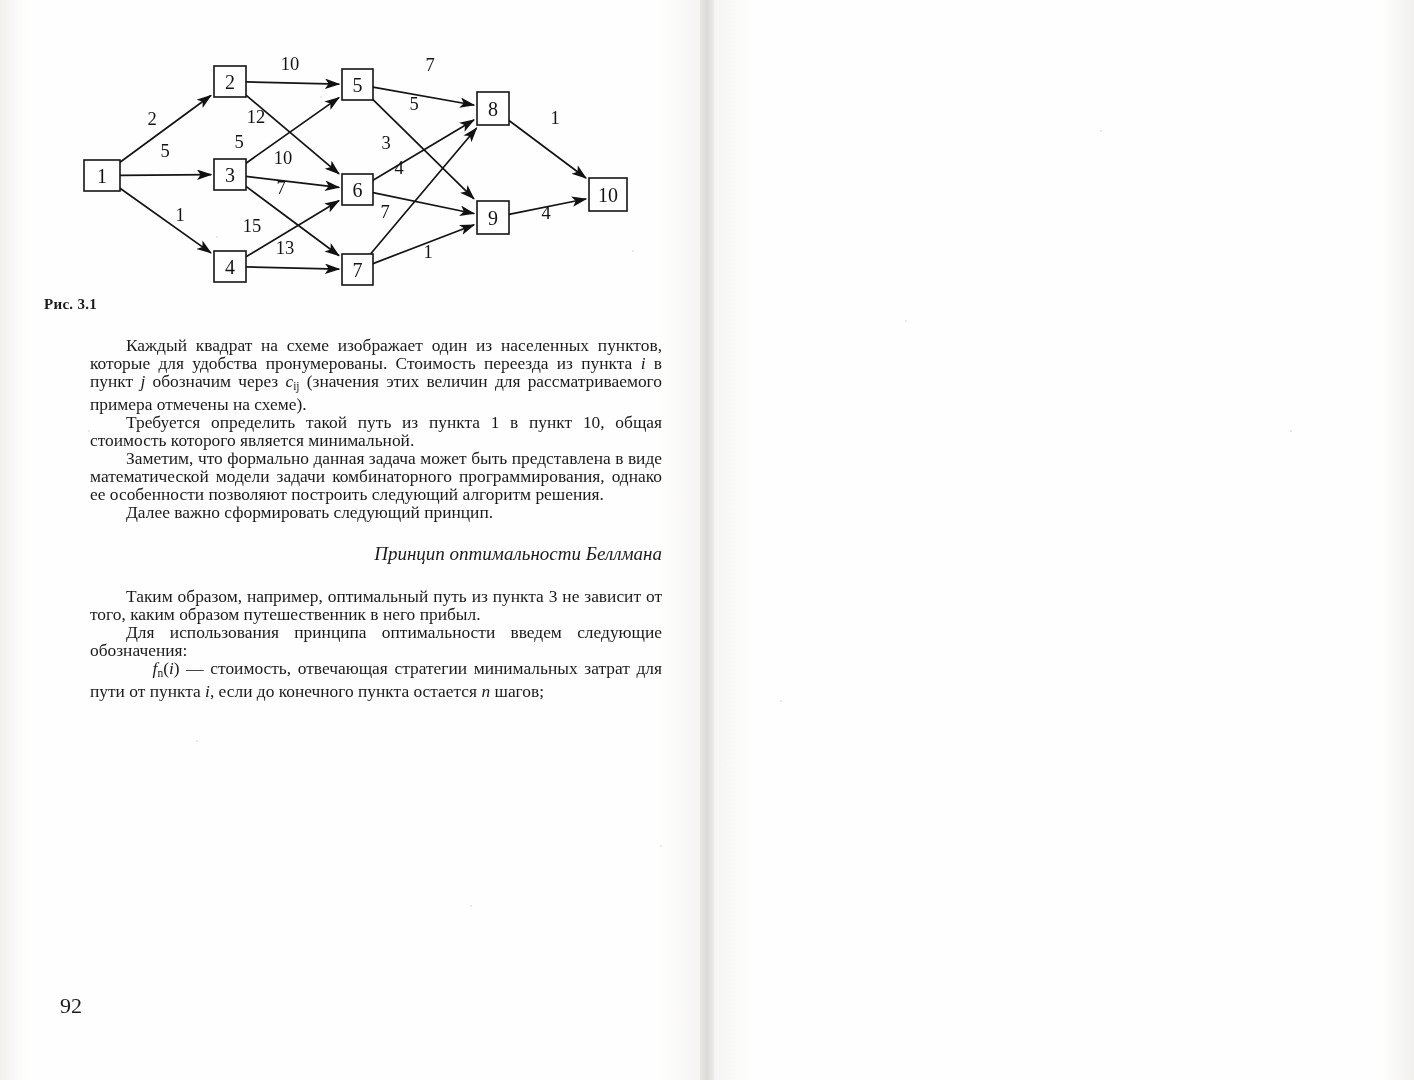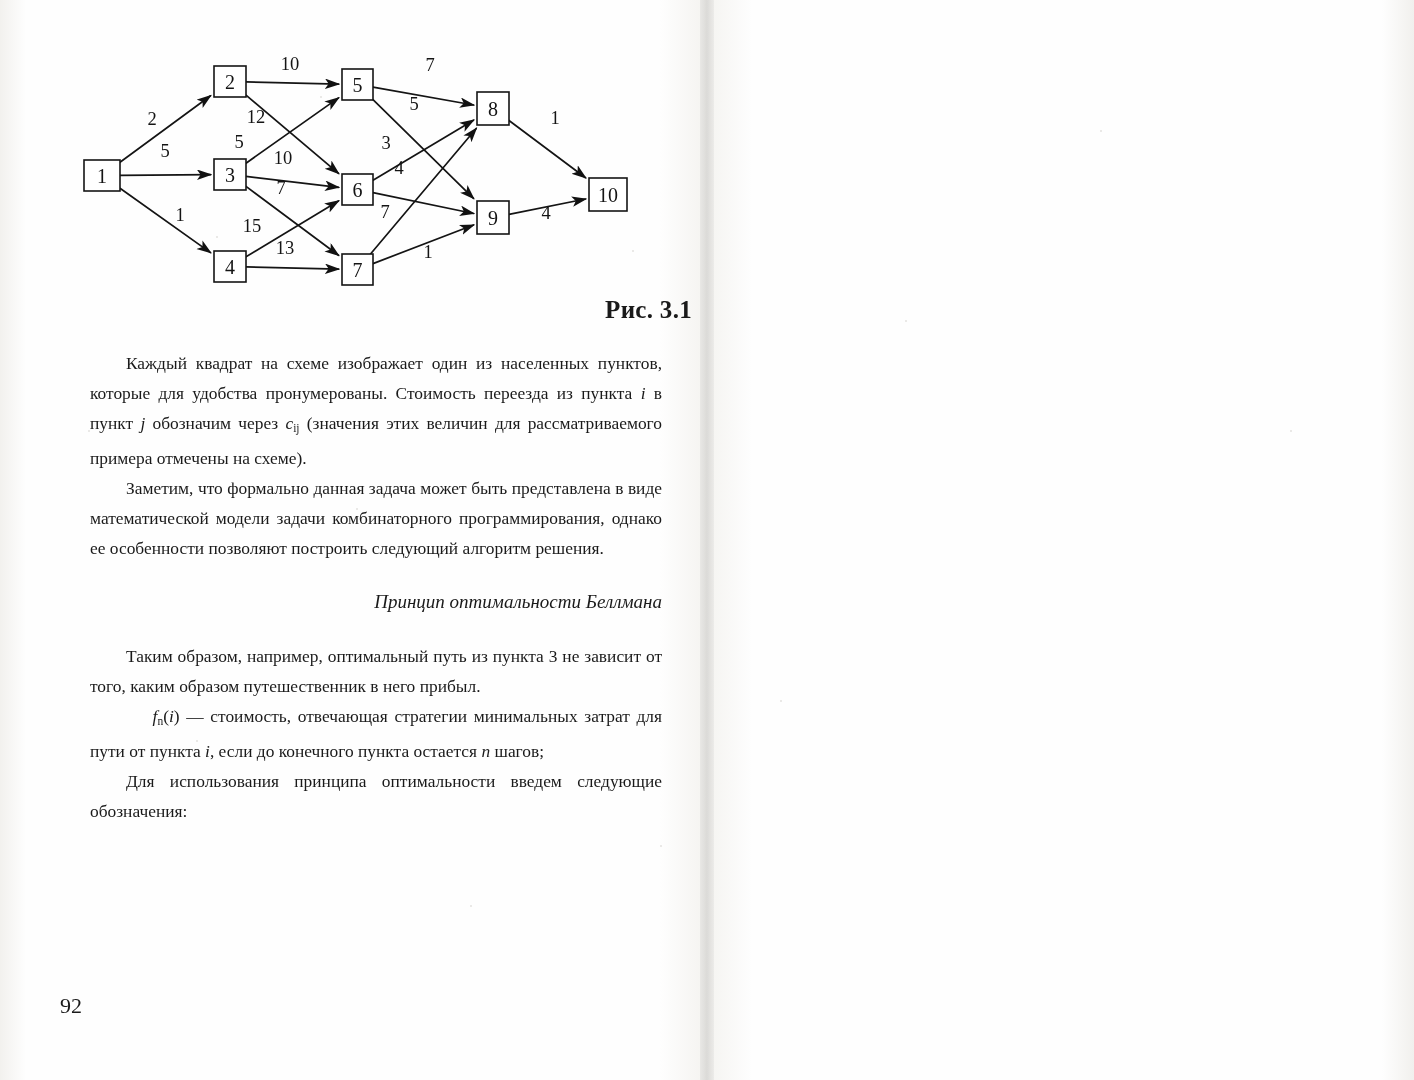--- a/index.html
+++ b/index.html
@@ -23,33 +23,32 @@
     pointer-events:none;
   }
   .col{position:absolute;top:0;height:1080px;}
   #left-col{left:0;width:706px;}
   #right-col{left:706px;width:708px;}
 
   
   #figure-area{position:absolute;left:60px;top:34px;width:620px;height:260px;}
   #figure-svg{display:block;}
   .fig-caption{
-    position:absolute;left:72px;top:296px;width:620px;
-    text-align:right;font-weight:bold;font-size:25px;letter-spacing:.3px;
+    position:absolute;left:44px;top:296px;width:620px;
+    text-align:left;font-weight:bold;font-size:15px;letter-spacing:.3px;
   }
 
   
   .body-text{
     position:absolute;
     font-size:17.4px;
-    line-height:30px;
+    line-height:18px;
     text-align:justify;
     text-justify:inter-word;
     hyphens:none;
-    margin-top:12px;
   }
   #left-body{left:90px;top:336px;width:572px;}
   .para{margin:0 0 0 0;text-indent:36px;}
   .para + .para{margin-top:0;}
   i,em{font-style:italic;}
   .hd-italic{
     text-align:right;font-style:italic;font-size:19px;
     margin:24px 0 24px 0;text-indent:0;
   }
   sub{font-size:.66em;font-style:normal;vertical-align:-0.28em;}
@@ -160,28 +159,30 @@
           </g>
       </svg>
     </div>
 
     <div class="fig-caption">Рис. 3.1</div>
 
     <div class="body-text" id="left-body">
 
       <p class="para"><span>Каждый квадрат на схеме изображает один из населенных пунктов, которые для удобства пронумерованы. Стоимость переезда из пункта </span><i>i</i><span> в пункт </span><i>j</i><span> обозначим через </span><i>c</i><sub>ij</sub><span> (значения этих величин для рассматриваемого примера отмечены на схеме).</span></p>
 
+      <p class="para">Требуется определить такой путь из пункта 1 в пункт 10, общая стоимость которого является минимальной.</p>
       <p class="para">Заметим, что формально данная задача может быть представлена в виде математической модели задачи комбинаторного программирования, однако ее особенности позволяют построить следующий алгоритм решения.</p>
+      <p class="para">Далее важно сформировать следующий принцип.</p>
 
       <p class="hd-italic">Принцип оптимальности Беллмана</p>
 
       <p class="para">Таким образом, например, оптимальный путь из пункта 3 не зависит от того, каким образом путешественник в него прибыл.</p>
+      <p class="para">Для использования принципа оптимальности введем следующие обозначения:</p>
+
       <p class="para">&nbsp;&nbsp;&nbsp;&nbsp;<i>f</i><sub>n</sub>(<i>i</i>)<span> — стоимость, отвечающая стратегии минимальных затрат для пути от пункта </span><i>i</i><span>, если до конечного пункта остается </span><i>n</i><span> шагов;</span></p>
-
-      <p class="para">Для использования принципа оптимальности введем следующие обозначения:</p>
 
     </div>
 
     <div class="folio" id="folio-left">92</div>
   </div>
 
   <div class="col" id="right-col">
     
 
     

